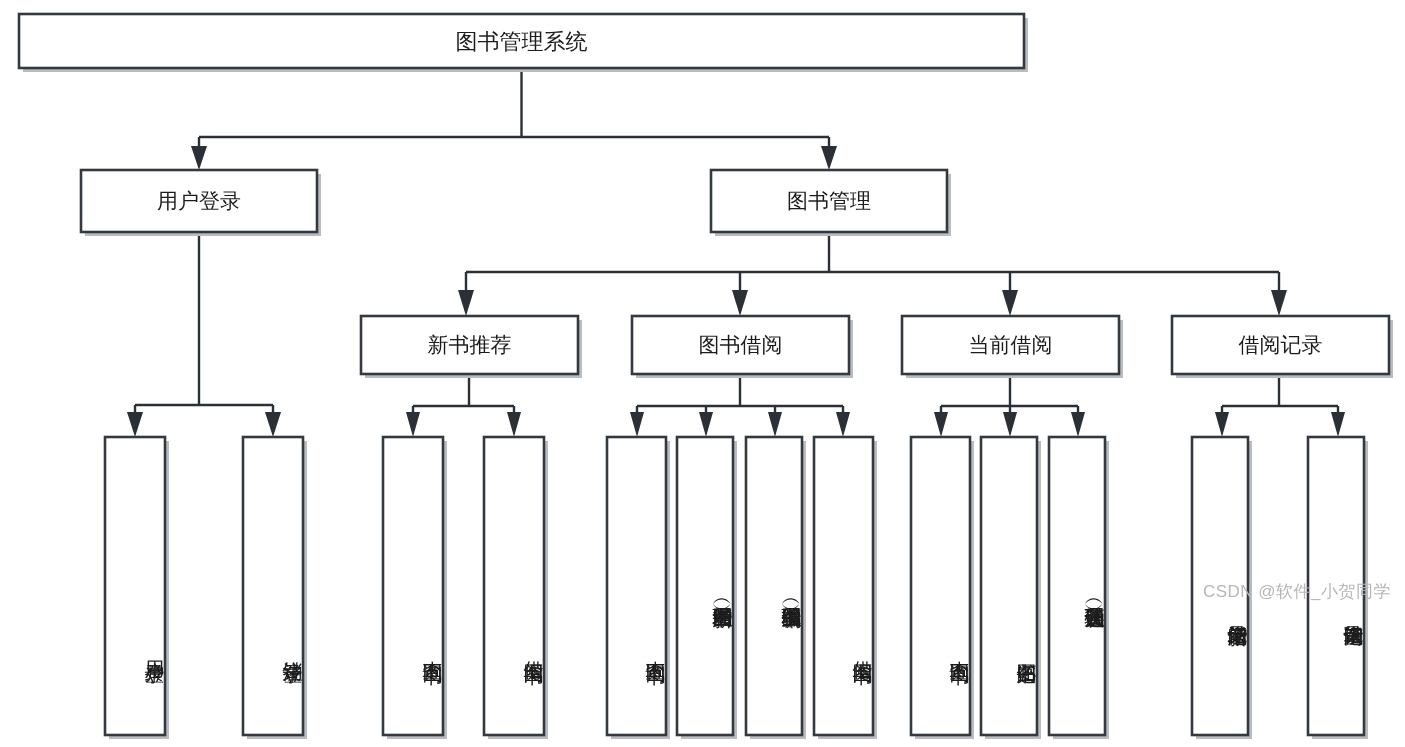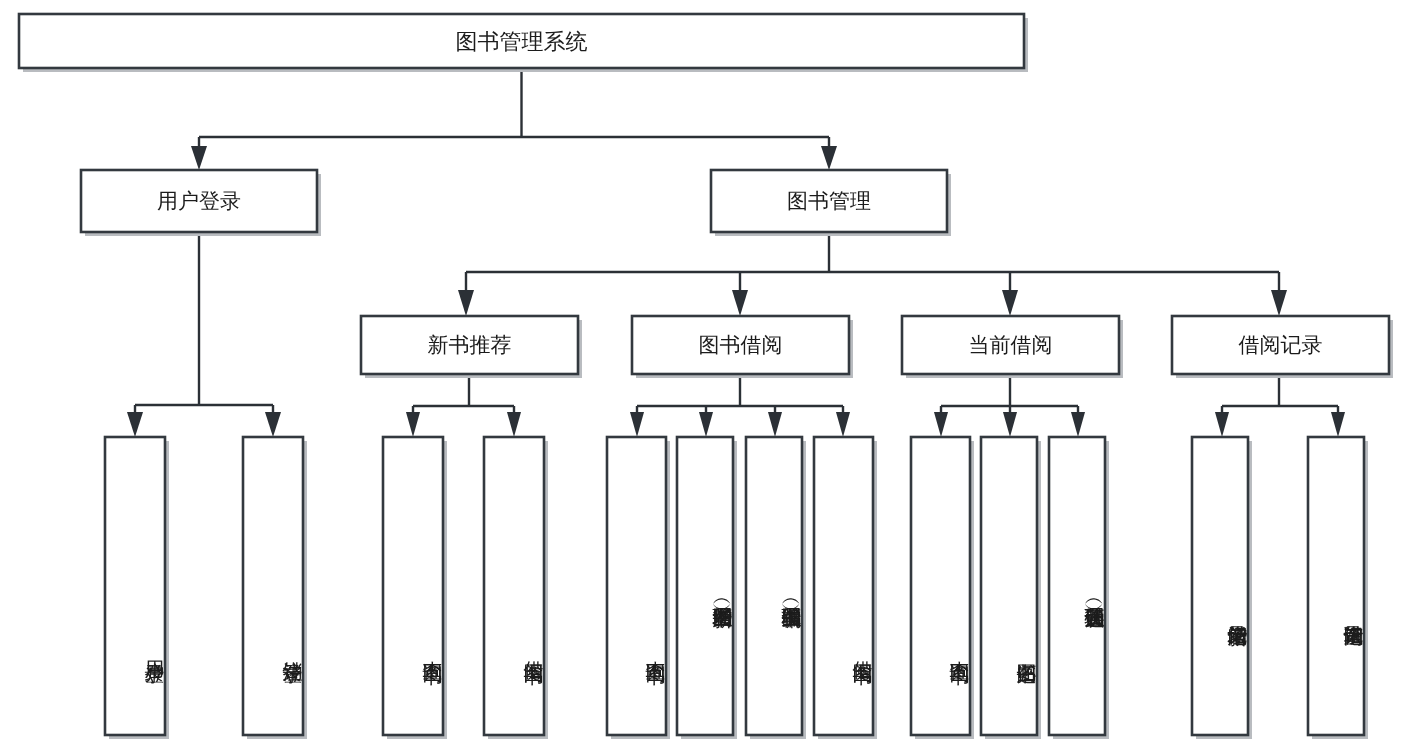--- a/index.html
+++ b/index.html
@@ -269,14 +269,15 @@
   <div class="vlabel" style="left:607px; top:437px; width:59px; height:298px; padding-top:62px;">查询图书</div>
   <div class="vlabel narrow" style="left:677px; top:437px; width:56px; height:298px; padding-top:6px;">新增图书（管理员）</div>
   <div class="vlabel narrow" style="left:746px; top:437px; width:56px; height:298px; padding-top:6px;">编辑图书（管理员）</div>
   <div class="vlabel" style="left:814px; top:437px; width:59px; height:298px; padding-top:62px;">借阅图书</div>
   <div class="vlabel" style="left:911px; top:437px; width:59px; height:298px; padding-top:62px;">查询图书</div>
   <div class="vlabel narrow" style="left:981px; top:437px; width:56px; height:298px; padding-top:62px;">归还图书</div>
   <div class="vlabel narrow" style="left:1049px; top:437px; width:56px; height:298px; padding-top:6px;">确认归还（管理员）</div>
   <div class="vlabel narrow" style="left:1192px; top:437px; width:56px; height:298px; padding-top:24px;">新增借阅记录</div>
   <div class="vlabel narrow" style="left:1308px; top:437px; width:56px; height:298px; padding-top:24px;">查询借阅记录</div>
 
+  <div id="watermark">CSDN @软件_小贺同学</div>
 
 </div>
 
 </body></html>

